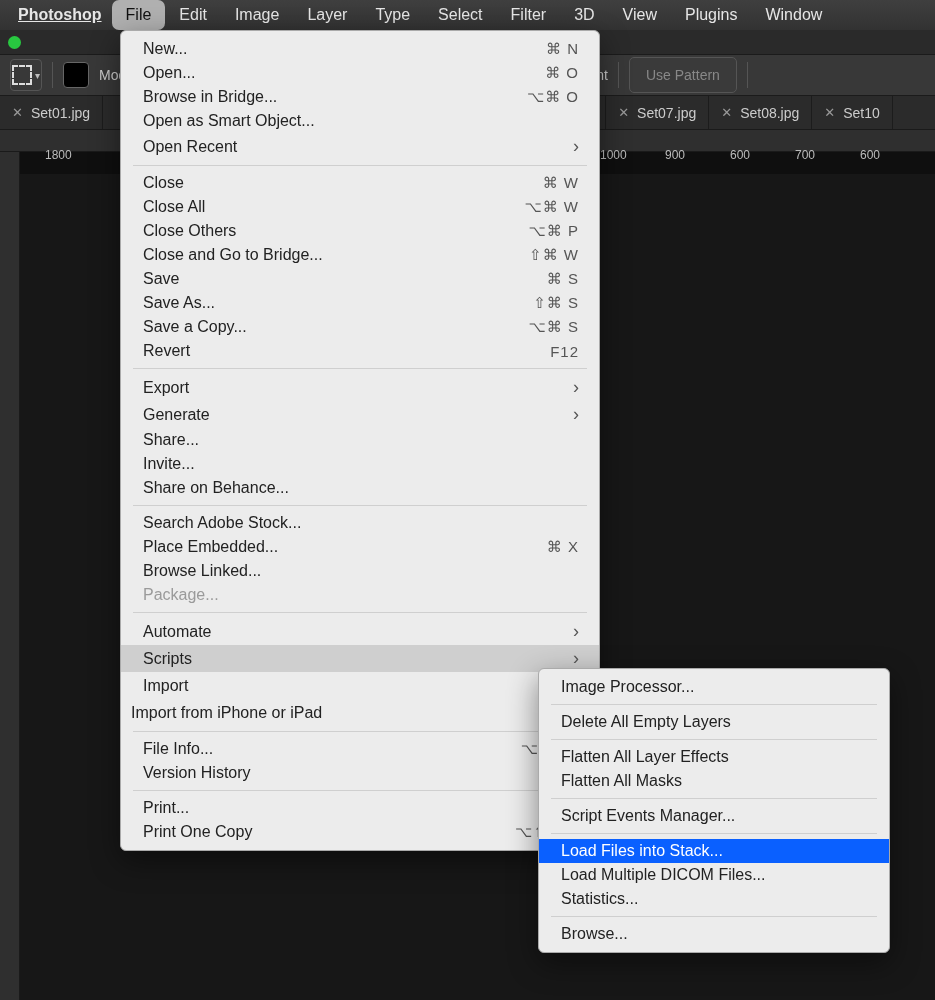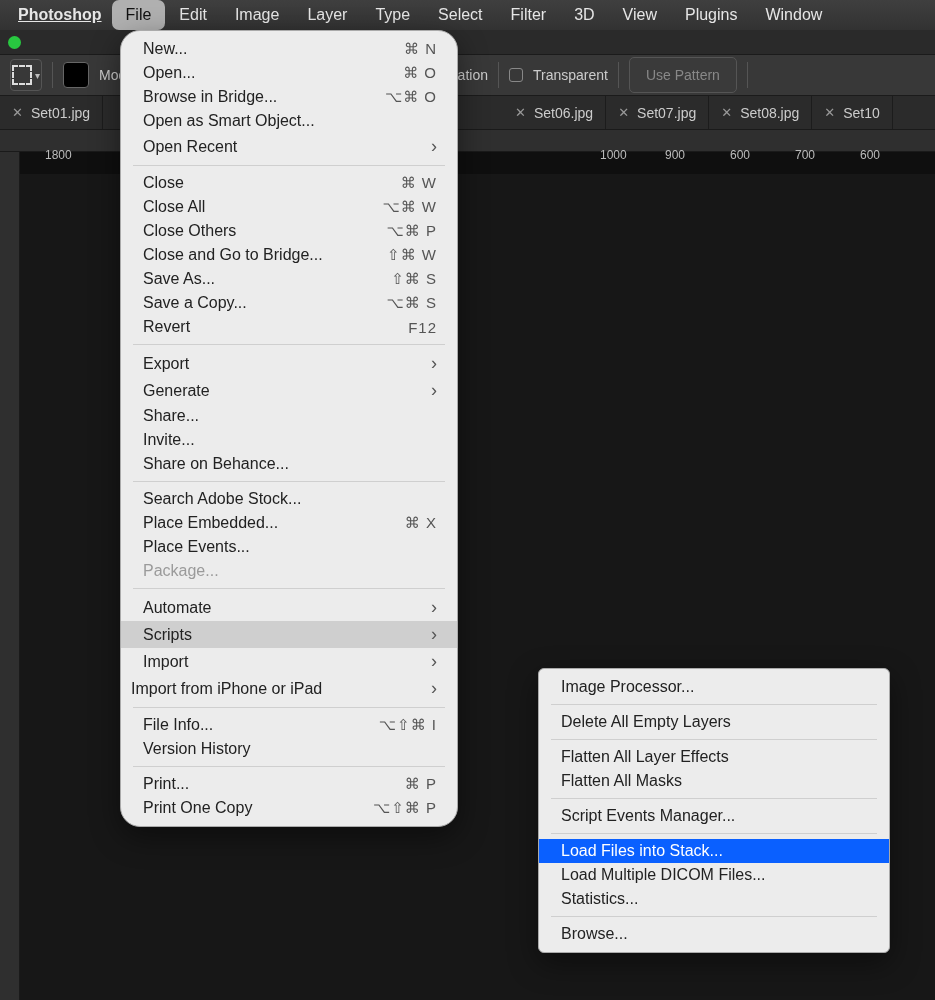--- a/index.html
+++ b/index.html
@@ -42,21 +42,21 @@
   
   .menu { position:absolute; background:#ececec; border:1px solid #aaa; border-radius:6px; box-shadow:0 10px 30px rgba(0,0,0,.45); padding:6px 0; }
   .menu .sep { height:1px; background:#cfcfcf; margin:5px 12px; }
   .menu .row { display:flex; align-items:center; justify-content:space-between; padding:3px 20px 3px 22px; font-size:16px; color:#222; white-space:nowrap; }
   .menu .row.sub::after { content:"›"; font-size:18px; color:#555; margin-left:20px;}
   .menu .row.hover { background:#cfcfcf; }
   .menu .row.disabled { color:#9a9a9a; }
   .menu .row.selected { background:#0a60ff; color:#fff; }
   .sc { color:#555; font-size:15px; letter-spacing:1px; margin-left:30px;}
 
-  #file-menu { left:120px; top:30px; width:338px;border-radius:20px; }
+  #file-menu { left:120px; top:30px; width:480px; }
   #scripts-menu { left:538px; top:668px; width:352px; }
 </style>
 </head>
 <body>
 
 <div class="menubar">
   <div class="app">Photoshop</div>
   <div id="menubar-items" style="display: flex; height: 100%;">
       <div class="mitem active">File</div>
       <div class="mitem">Edit</div>
@@ -158,20 +158,24 @@
     </div>
     <div class="row">
       <span>Close Others</span>
       <span class="sc">⌥⌘ P</span>
     </div>
     <div class="row">
       <span>Close and Go to Bridge...</span>
       <span class="sc">⇧⌘ W</span>
     </div>
     <div class="row">
+      <span>Save</span>
+      <span class="sc">⌘ S</span>
+    </div>
+    <div class="row">
       <span>Save As...</span>
       <span class="sc">⇧⌘ S</span>
     </div>
     <div class="row">
       <span>Save a Copy...</span>
       <span class="sc">⌥⌘ S</span>
     </div>
     <div class="row">
       <span>Revert</span>
       <span class="sc">F12</span>
@@ -194,21 +198,21 @@
     </div>
     <div class="sep"></div>
     <div class="row">
       <span>Search Adobe Stock...</span>
     </div>
     <div class="row">
       <span>Place Embedded...</span>
       <span class="sc">⌘ X</span>
     </div>
     <div class="row">
-      <span>Place Events...</span>
+      <span>Browse Linked...</span>
     </div>
     <div class="row disabled">
       <span>Package...</span>
     </div>
     <div class="sep"></div>
     <div class="row sub">
       <span>Automate</span>
     </div>
     <div class="row sub hover">
       <span>Scripts</span>

